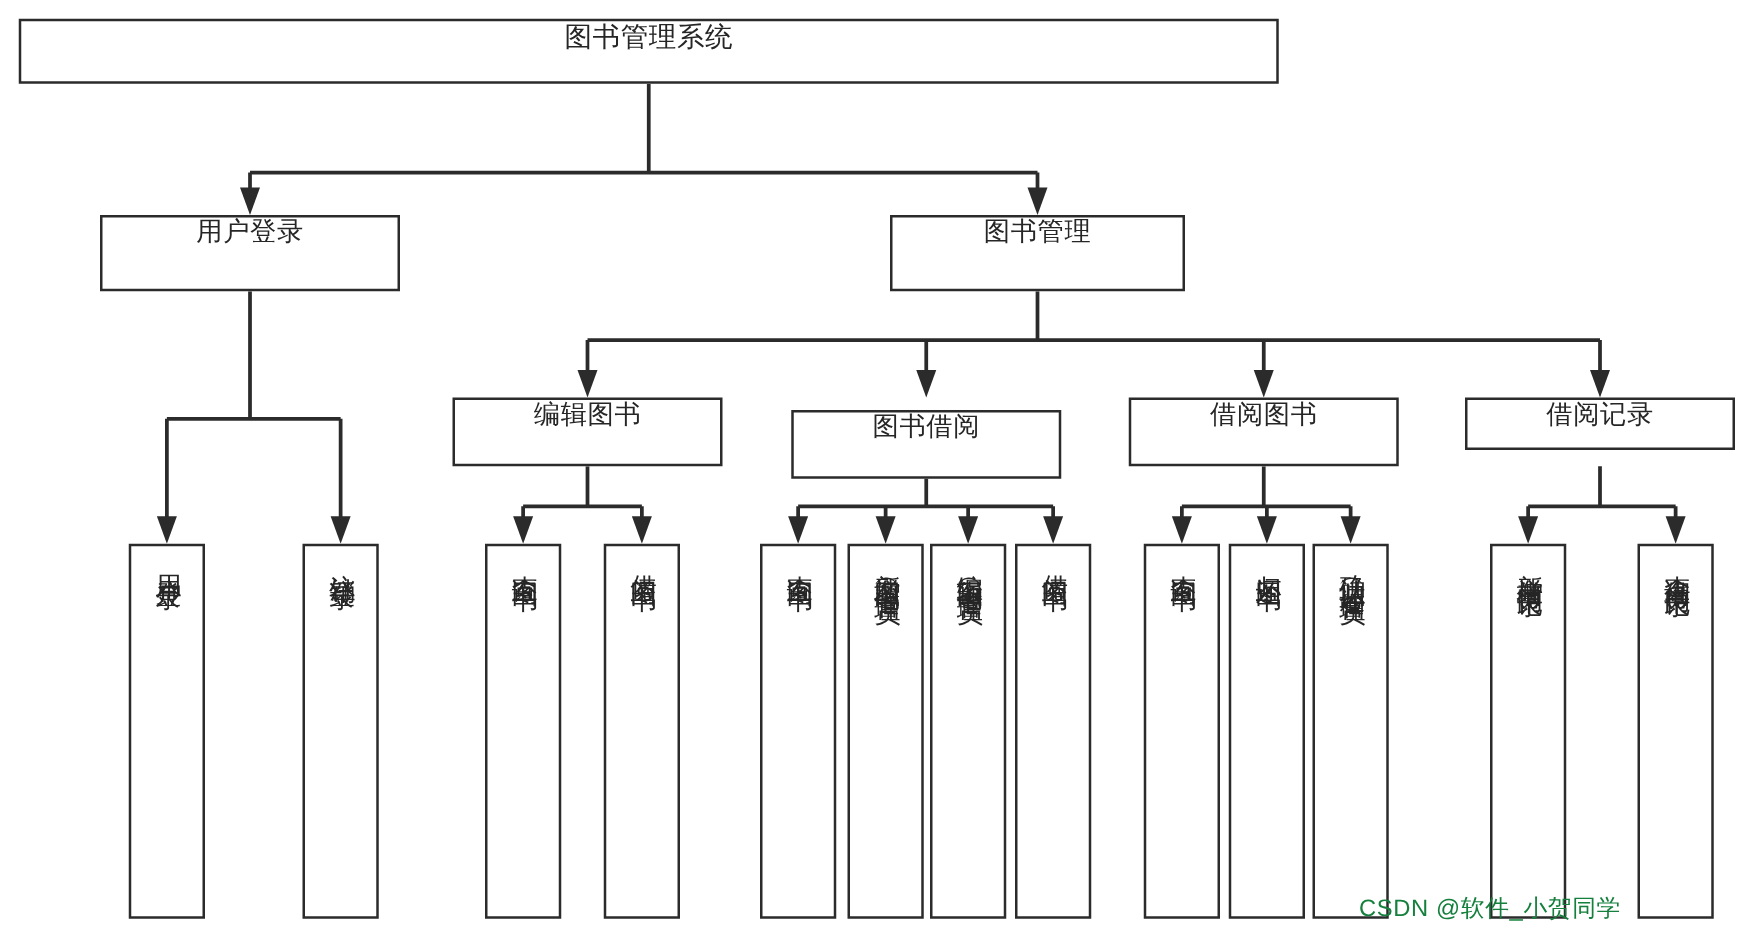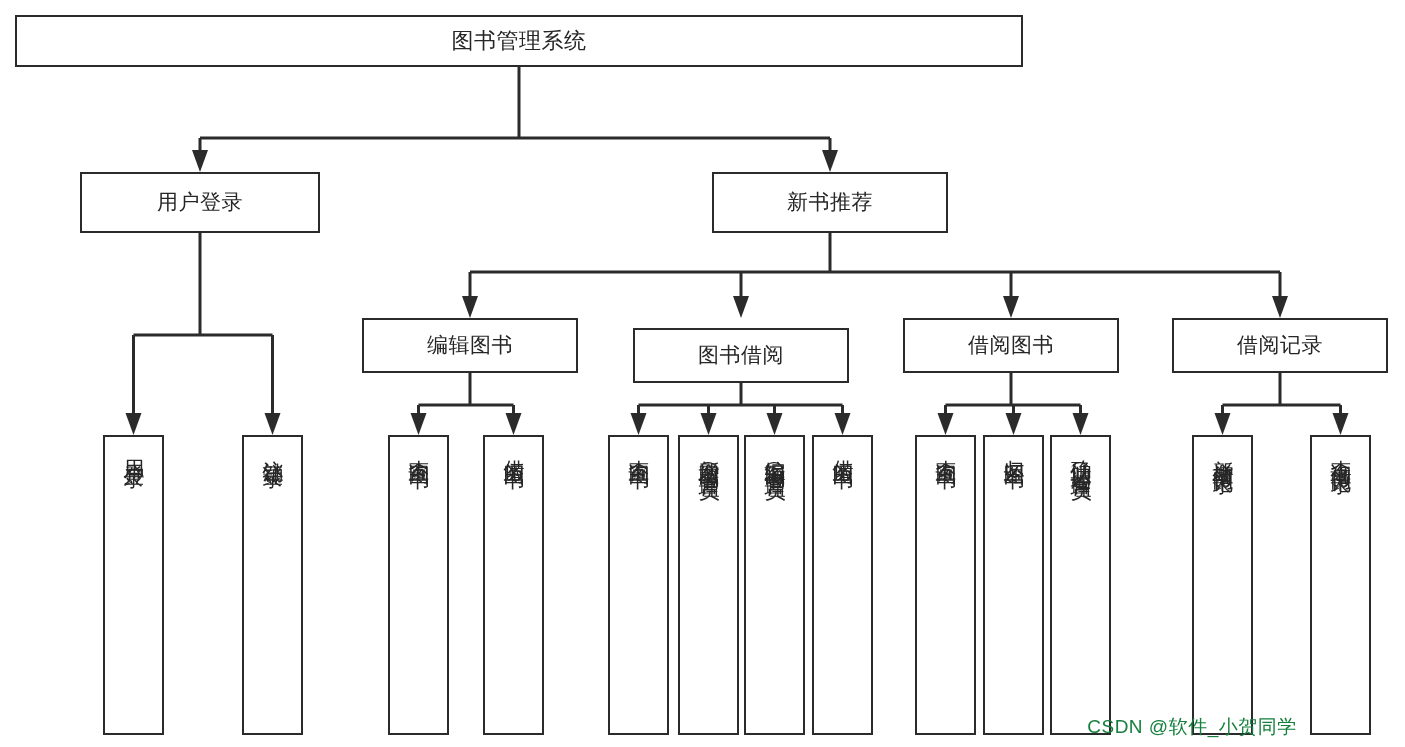--- a/index.html
+++ b/index.html
@@ -23,21 +23,21 @@
     top: 0;
     width: 1405px;
     height: 747px;
   }
   .node {
     position: absolute;
     box-sizing: border-box;
     background: #ffffff;
     border: 2px solid #2b2b2b;
     display: flex;
-    align-items: center;
+    align-items: flex-start;
     justify-content: center;
     color: #262626;
   }
   .node .label {
     display: block;
     text-align: center;
     line-height: 1.18;
     letter-spacing: 0.5px;
     white-space: pre;
   }
@@ -127,32 +127,32 @@
       <polygon points="1332.5,413 1348.5,413 1340.5,435" fill="#2b2b2b"></polygon>
     </svg>
   <div id="nodes">
       <div class="node horizontal root" style="left: 15px; top: 15px; width: 1008px; height: 52px; border-color: rgb(43, 43, 43); color: rgb(38, 38, 38);">
         <span class="label">图书管理系统</span>
       </div>
       <div class="node horizontal" style="left: 80px; top: 172px; width: 240px; height: 61px; border-color: rgb(43, 43, 43); color: rgb(38, 38, 38);">
         <span class="label">用户登录</span>
       </div>
       <div class="node horizontal" style="left: 712px; top: 172px; width: 236px; height: 61px; border-color: rgb(43, 43, 43); color: rgb(38, 38, 38);">
-        <span class="label">新书推荐</span>
+        <span class="label">图书管理</span>
       </div>
       <div class="node horizontal" style="left: 362px; top: 318px; width: 216px; height: 55px; border-color: rgb(43, 43, 43); color: rgb(38, 38, 38);">
         <span class="label">编辑图书</span>
       </div>
       <div class="node horizontal" style="left: 633px; top: 318px; width: 216px; height: 55px; border-color: rgb(43, 43, 43); color: rgb(38, 38, 38); margin-top: 10px;">
         <span class="label">图书借阅</span>
       </div>
       <div class="node horizontal" style="left: 903px; top: 318px; width: 216px; height: 55px; border-color: rgb(43, 43, 43); color: rgb(38, 38, 38);">
         <span class="label">借阅图书</span>
       </div>
-      <div class="node horizontal" style="left: 1172px; top: 318px; width: 216px; height: 55px; border-color: rgb(43, 43, 43); color: rgb(38, 38, 38);">
+      <div class="node horizontal" style="left: 1172px; top: 318px; width: 216px; height: 42px; border-color: rgb(43, 43, 43); color: rgb(38, 38, 38);">
         <span class="label">借阅记录</span>
       </div>
       <div class="node vertical" style="left: 103px; top: 435px; width: 61px; height: 300px; border-color: rgb(43, 43, 43); color: rgb(38, 38, 38);">
         <span class="label">用户登录</span>
       </div>
       <div class="node vertical" style="left: 242px; top: 435px; width: 61px; height: 300px; border-color: rgb(43, 43, 43); color: rgb(38, 38, 38);">
         <span class="label">注销登录</span>
       </div>
       <div class="node vertical" style="left: 388px; top: 435px; width: 61px; height: 300px; border-color: rgb(43, 43, 43); color: rgb(38, 38, 38);">
         <span class="label">查询图书</span>

